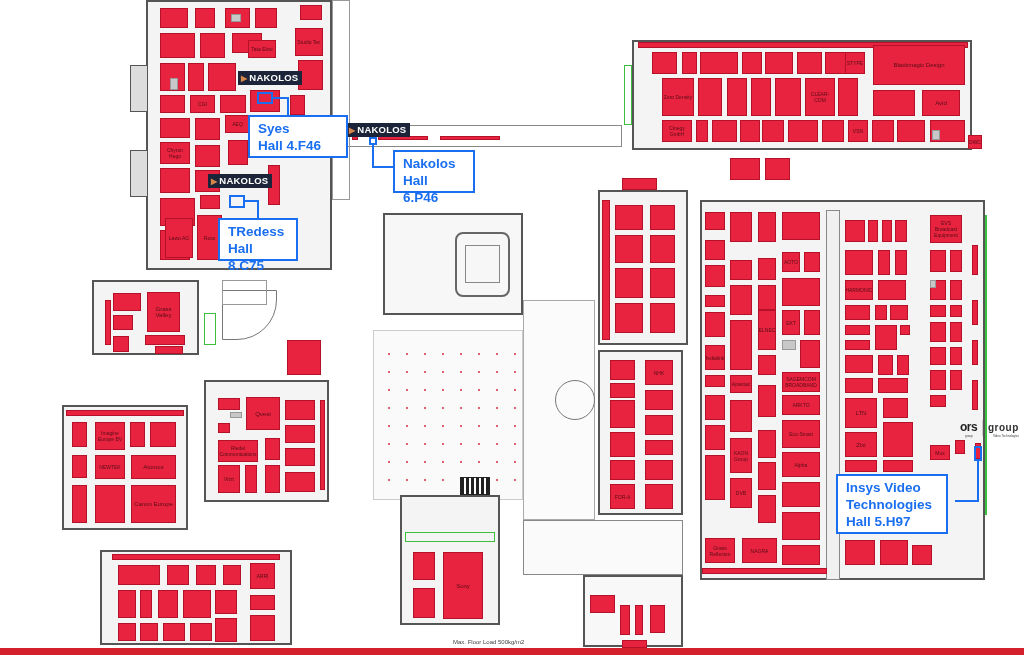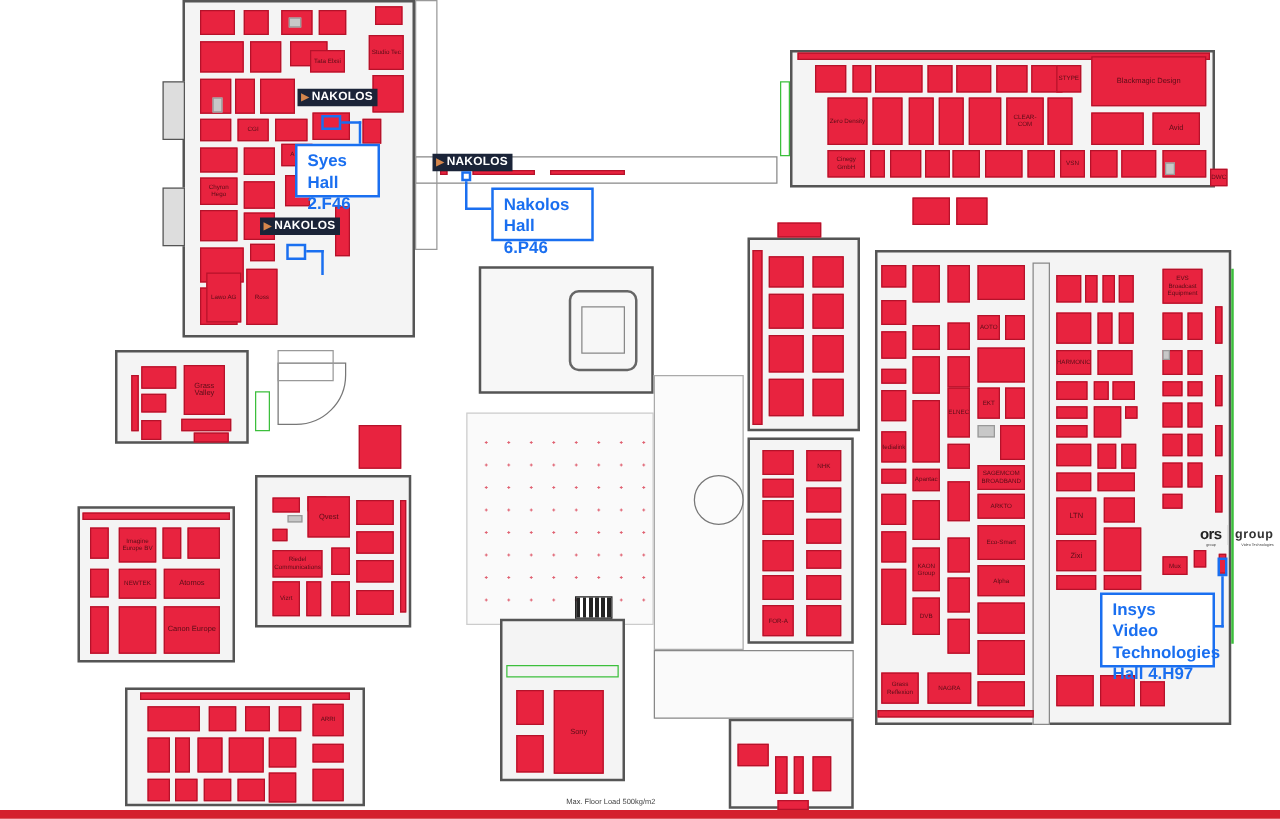--- a/index.html
+++ b/index.html
@@ -419,44 +419,48 @@
   <div class="thin" style="left:523px;top:300px;width:72px;height:220px;background:#fbfbfb;border-color:#aaa;"></div>
   <div class="thin" style="left:555px;top:380px;width:40px;height:40px;border-radius:50%;border-color:#777;"></div>
 
   <div class="nak" style="left:238px;top:71px;"><span class="tri">▶</span><span>NAKOLOS</span></div>
   <div class="nak" style="left:208px;top:174px;"><span class="tri">▶</span><span>NAKOLOS</span></div>
   <div class="nak" style="left:346px;top:123px;"><span class="tri">▶</span><span>NAKOLOS</span></div>
 
   <div class="marker" style="left:257px;top:92px;width:16px;height:12px;"></div>
   <div class="line" style="left:273px;top:97px;width:16px;height:2px;"></div>
   <div class="line" style="left:287px;top:97px;width:2px;height:20px;"></div>
-  <div class="callout" style="left:236px;top:115px;width:68px;height:43px;">
+  <div class="callout" style="left:248px;top:115px;width:100px;height:43px;">
     <div>Syes</div>
-    <div>Hall 2.F46</div>
+    <div>Hall 4.F46</div>
   </div>
 
   <div class="marker" style="left:229px;top:195px;width:16px;height:13px;"></div>
   <div class="line" style="left:245px;top:200px;width:14px;height:2px;"></div>
   <div class="line" style="left:257px;top:200px;width:2px;height:20px;"></div>
+  <div class="callout" style="left:218px;top:218px;width:80px;height:43px;">
+    <div>TRedess</div>
+    <div>Hall 8.C75</div>
+  </div>
 
   <div class="marker" style="left:369px;top:137px;width:8px;height:8px;"></div>
   <div class="line" style="left:372px;top:145px;width:2px;height:23px;"></div>
   <div class="line" style="left:372px;top:166px;width:22px;height:2px;"></div>
   <div class="callout" style="left:393px;top:150px;width:82px;height:43px;">
     <div>Nakolos</div>
     <div>Hall 6.P46</div>
   </div>
 
   <div class="marker" style="left:974px;top:446px;width:8px;height:15px;"></div>
   <div class="line" style="left:977px;top:461px;width:2px;height:41px;"></div>
   <div class="line" style="left:955px;top:500px;width:24px;height:2px;"></div>
-  <div class="callout" style="left:880px;top:474px;width:92px;height:60px;">
+  <div class="callout" style="left:836px;top:474px;width:112px;height:60px;">
     <div>Insys Video</div>
     <div>Technologies</div>
-    <div>Hall 4.H97</div>
+    <div>Hall 5.H97</div>
   </div>
 
   <div class="ors" style="left:960px;top:420px;"><span>ors</span></div>
   <div class="smallt" style="left:965px;top:434px;">group</div>
   <div style="position:absolute;left:982px;top:420px;width:1px;height:16px;background:#ccc;"></div>
   <div class="insys" style="left:988px;top:422px;"><span>group</span></div>
   <div class="smallt" style="left:993px;top:434px;">Video Technologies</div>
 
   <div class="bottom-bar"></div>
 </div>

